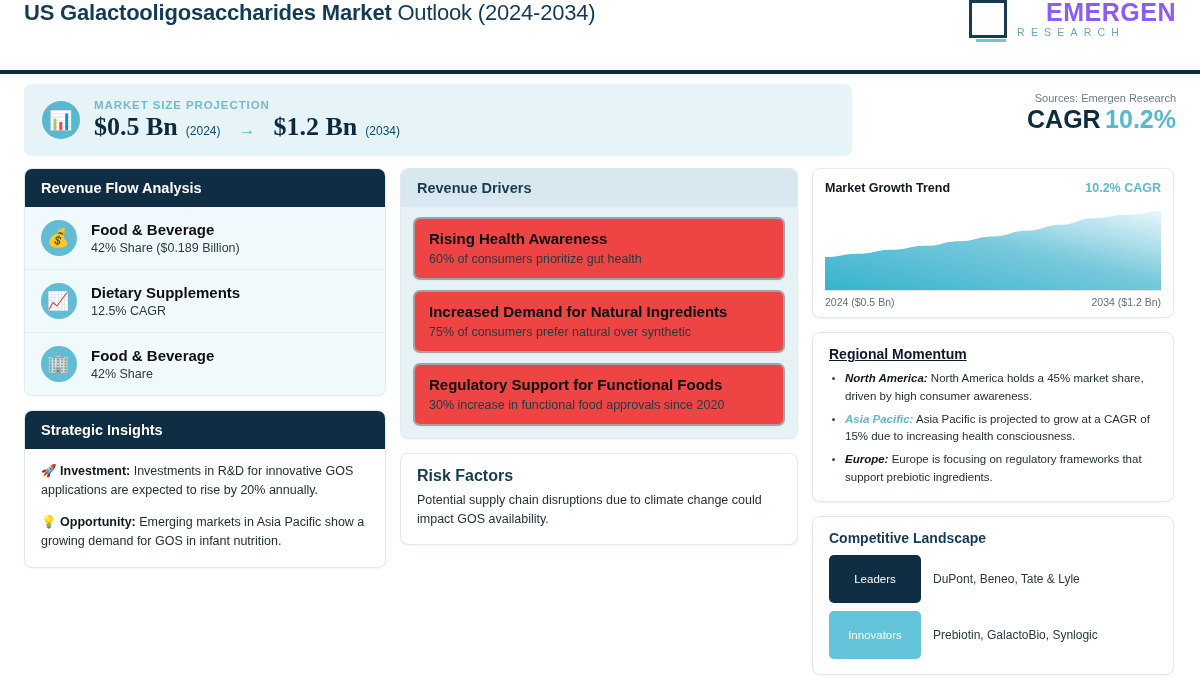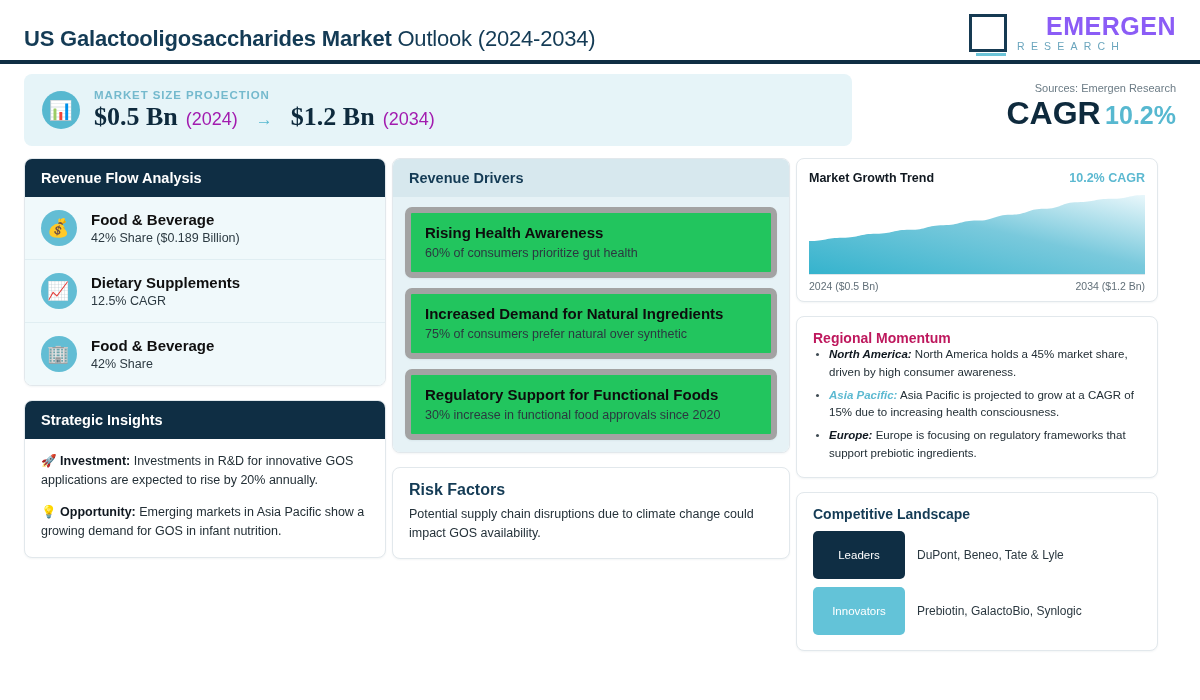--- a/index.html
+++ b/index.html
@@ -9,24 +9,24 @@
     height: 700px;
     background: #ffffff;
     font-family: "Liberation Sans", sans-serif;
     color: #12344d;
     overflow: hidden;
   }
 
   
   .header {
     position: relative;
-    height: 60px;
-    padding: 8px 24px;
-    display: flex;
-    align-items: flex-end;
+    height: 70px;
+    padding: 0 24px;
+    display: flex;
+    align-items: flex-start;
     justify-content: space-between;
   }
   .page-title {
     font-size: 22px;
     font-weight: 400;
     color: #143b55;
     letter-spacing: -0.2px;
     white-space: nowrap;
   }
   .page-title .strong { font-weight: 700; }
@@ -111,55 +111,55 @@
     gap: 8px;
     white-space: nowrap;
   }
   .kpi-big {
     font-size: 26px;
     font-weight: 700;
     color: #0e2a3d;
     font-family: Liberation Serif, serif;
   }
   .kpi-year {
-    font-size: 18px;
-    color: #a21caf;
+    font-size: 12px;
+    color: #0c4a6e;
   }
   .kpi-arrow {
     font-size: 17px;
     color: #57b8d0;
     padding: 0 10px;
   }
 
   .cagr-block {
     flex: 1;
     text-align: right;
     padding-top: 8px;
   }
   .cagr-source {
     font-size: 11px;
     color: #6b7b85;
     margin-bottom: 1px;
   }
   .cagr-line { white-space: nowrap; }
   .cagr-word {
-    font-size: 32px;
+    font-size: 25px;
     font-weight: 700;
     color: #0e2a3d;
   }
   .cagr-val {
     font-size: 25px;
     font-weight: 700;
     color: #57b8d0;
   }
 
   
   .main {
     display: flex;
-    gap: 6px;
+    gap: 14px;
     padding: 12px 24px 0 24px;
     align-items: flex-start;
   }
   .col-left  { width: 362px; flex: none; }
   .col-mid   { width: 398px; flex: none; }
   .col-right { width: 362px; flex: none; }
 
   .card {
     background: #ffffff;
     border: 1px solid #e2e8ec;
@@ -225,22 +225,22 @@
   }
   .insight-item + .insight-item { margin-top: 12px; }
   .insight-item b { color: #101820; }
 
   
   .drivers-body {
     background: #e6f2f6;
     padding: 10px 12px 12px 12px;
   }
   .driver-card {
-    background: #22c55e;
-    border: 6px solid #a3a3a3;
+    background: #ef4444;
+    border: 2px solid #a3a3a3;
     border-radius: 7px;
     padding: 11px 14px 12px 14px;
     box-shadow: 0 1px 2px rgba(20,50,70,0.05);
   }
   .driver-card + .driver-card { margin-top: 10px; }
   .driver-title {
     font-size: 15px;
     font-weight: 700;
     color: #0d0d0d;
     line-height: 1.2;
@@ -264,20 +264,21 @@
     color: #25323a;
     line-height: 1.5;
   }
 
   
   .trend-body { padding: 12px 12px 9px 12px; }
   .trend-head {
     display: flex;
     justify-content: space-between;
     align-items: baseline;
+    margin-bottom: 6px;
   }
   .trend-title {
     font-size: 12.5px;
     font-weight: 700;
     color: #101820;
   }
   .trend-cagr {
     font-size: 12.5px;
     font-weight: 700;
     color: #5cb9d1;
@@ -294,21 +295,23 @@
     margin-top: 5px;
     font-size: 10.5px;
     color: #616f78;
   }
 
   
   .region-body { padding: 13px 16px 14px 16px; }
   .region-title {
     font-size: 14px;
     font-weight: 700;
-    color: #be185d;
+    color: #0f172a;
+    margin-bottom: 8px;
+    text-decoration: underline;
   }
   .region-list { list-style: none; }
   .region-item {
     position: relative;
     padding-left: 16px;
     font-size: 11.5px;
     line-height: 1.55;
     color: #232f36;
     margin-bottom: 5px;
   }

